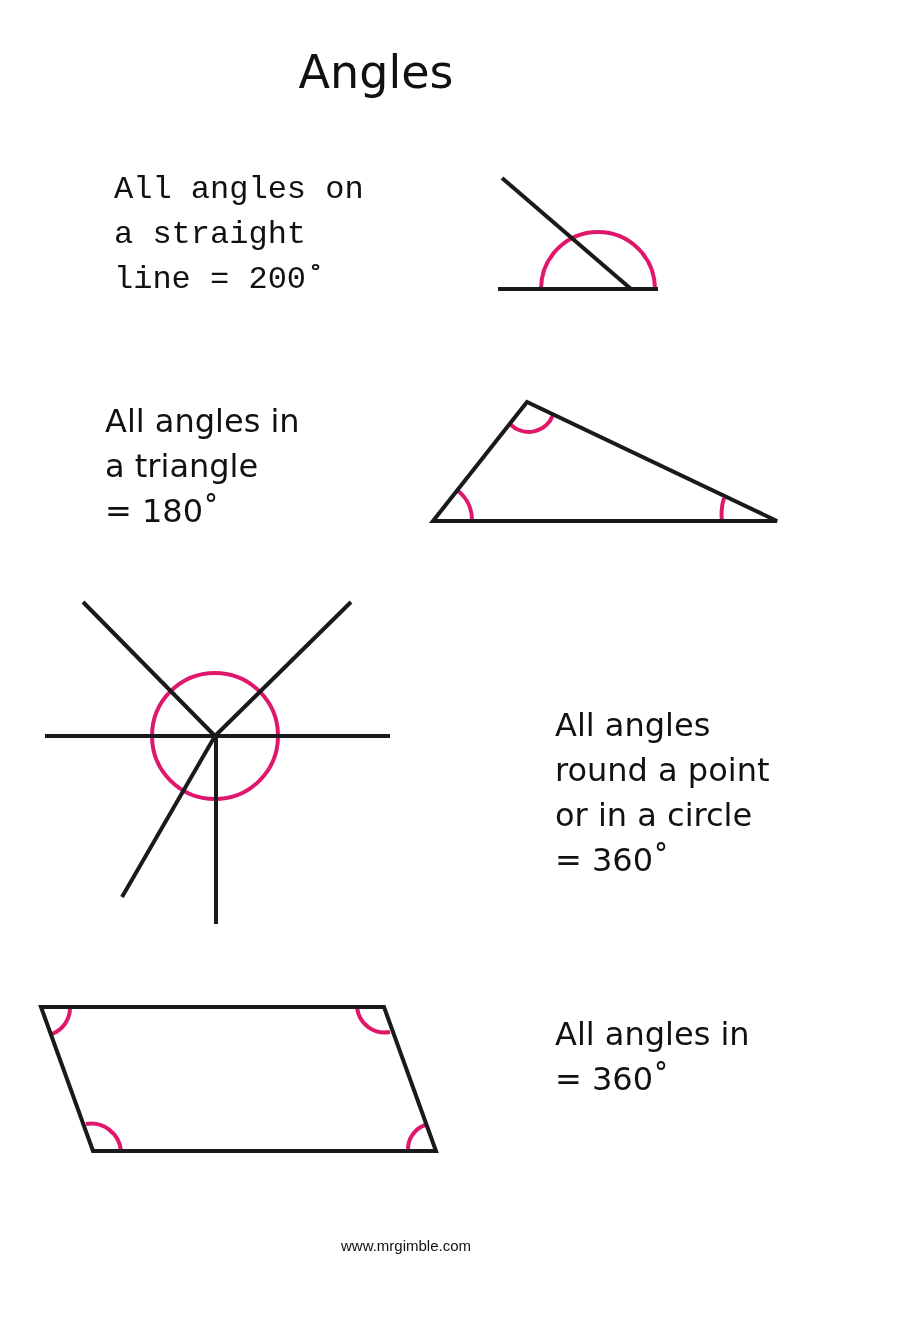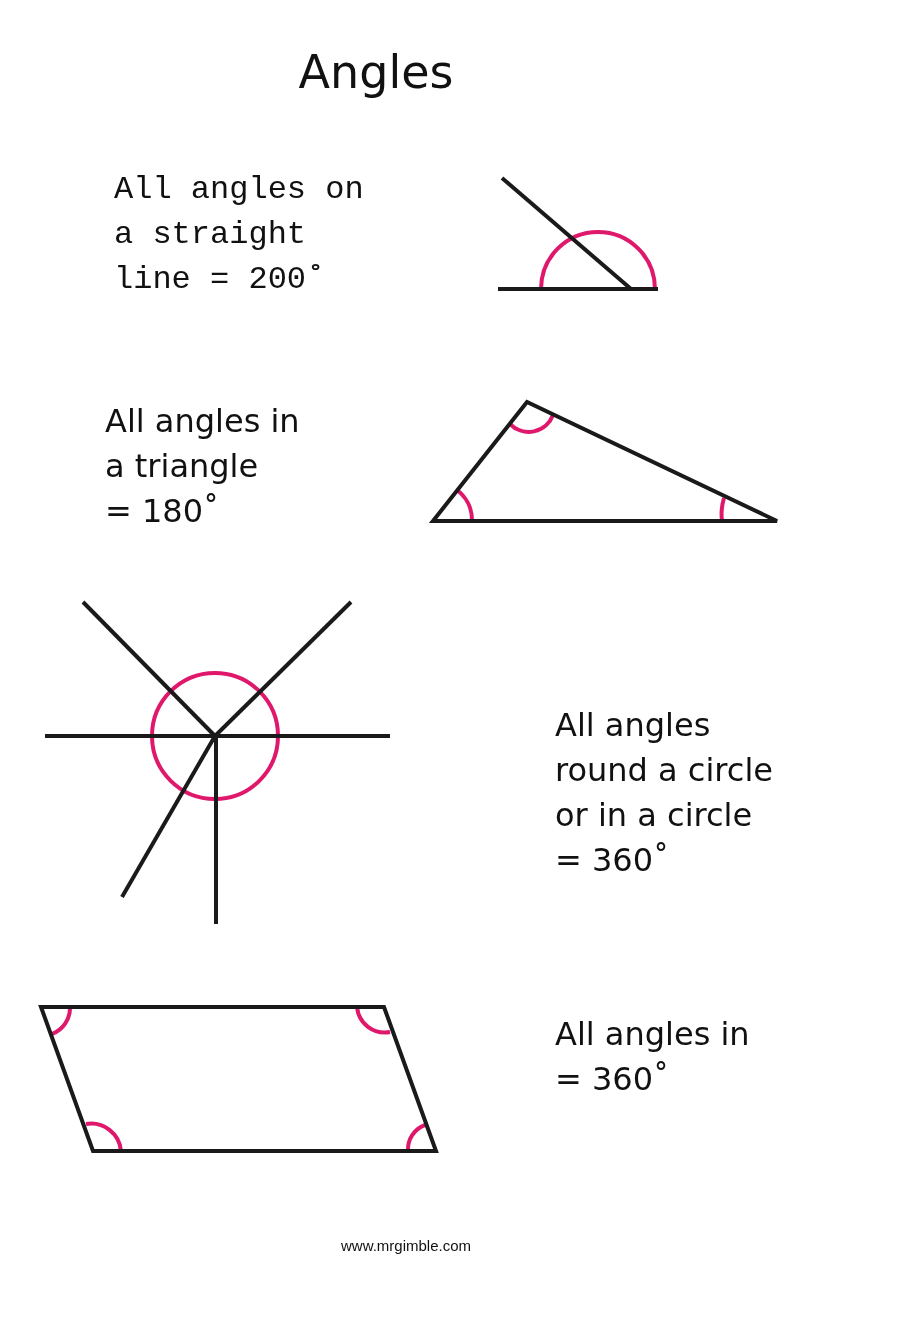--- a/index.html
+++ b/index.html
@@ -25,21 +25,21 @@
 </div>
 
 <div class="caption" style="left:105px; top:399px;">
   <div>All angles in</div>
   <div>a triangle</div>
   <div>= 180˚</div>
 </div>
 
 <div class="caption" style="left:555px; top:659px;margin-top:44px;">
   <div>All angles</div>
-  <div>round a circle</div>
+  <div>round a point</div>
   <div>or in a circle</div>
   <div>= 360˚</div>
 </div>
 
 <div class="caption" style="left:555px; top:1012px;">
   <div>All angles in</div>
   <div>= 360˚</div>
 </div>
 
 <svg class="fig" width="900" height="1317" viewBox="0 0 900 1317">

